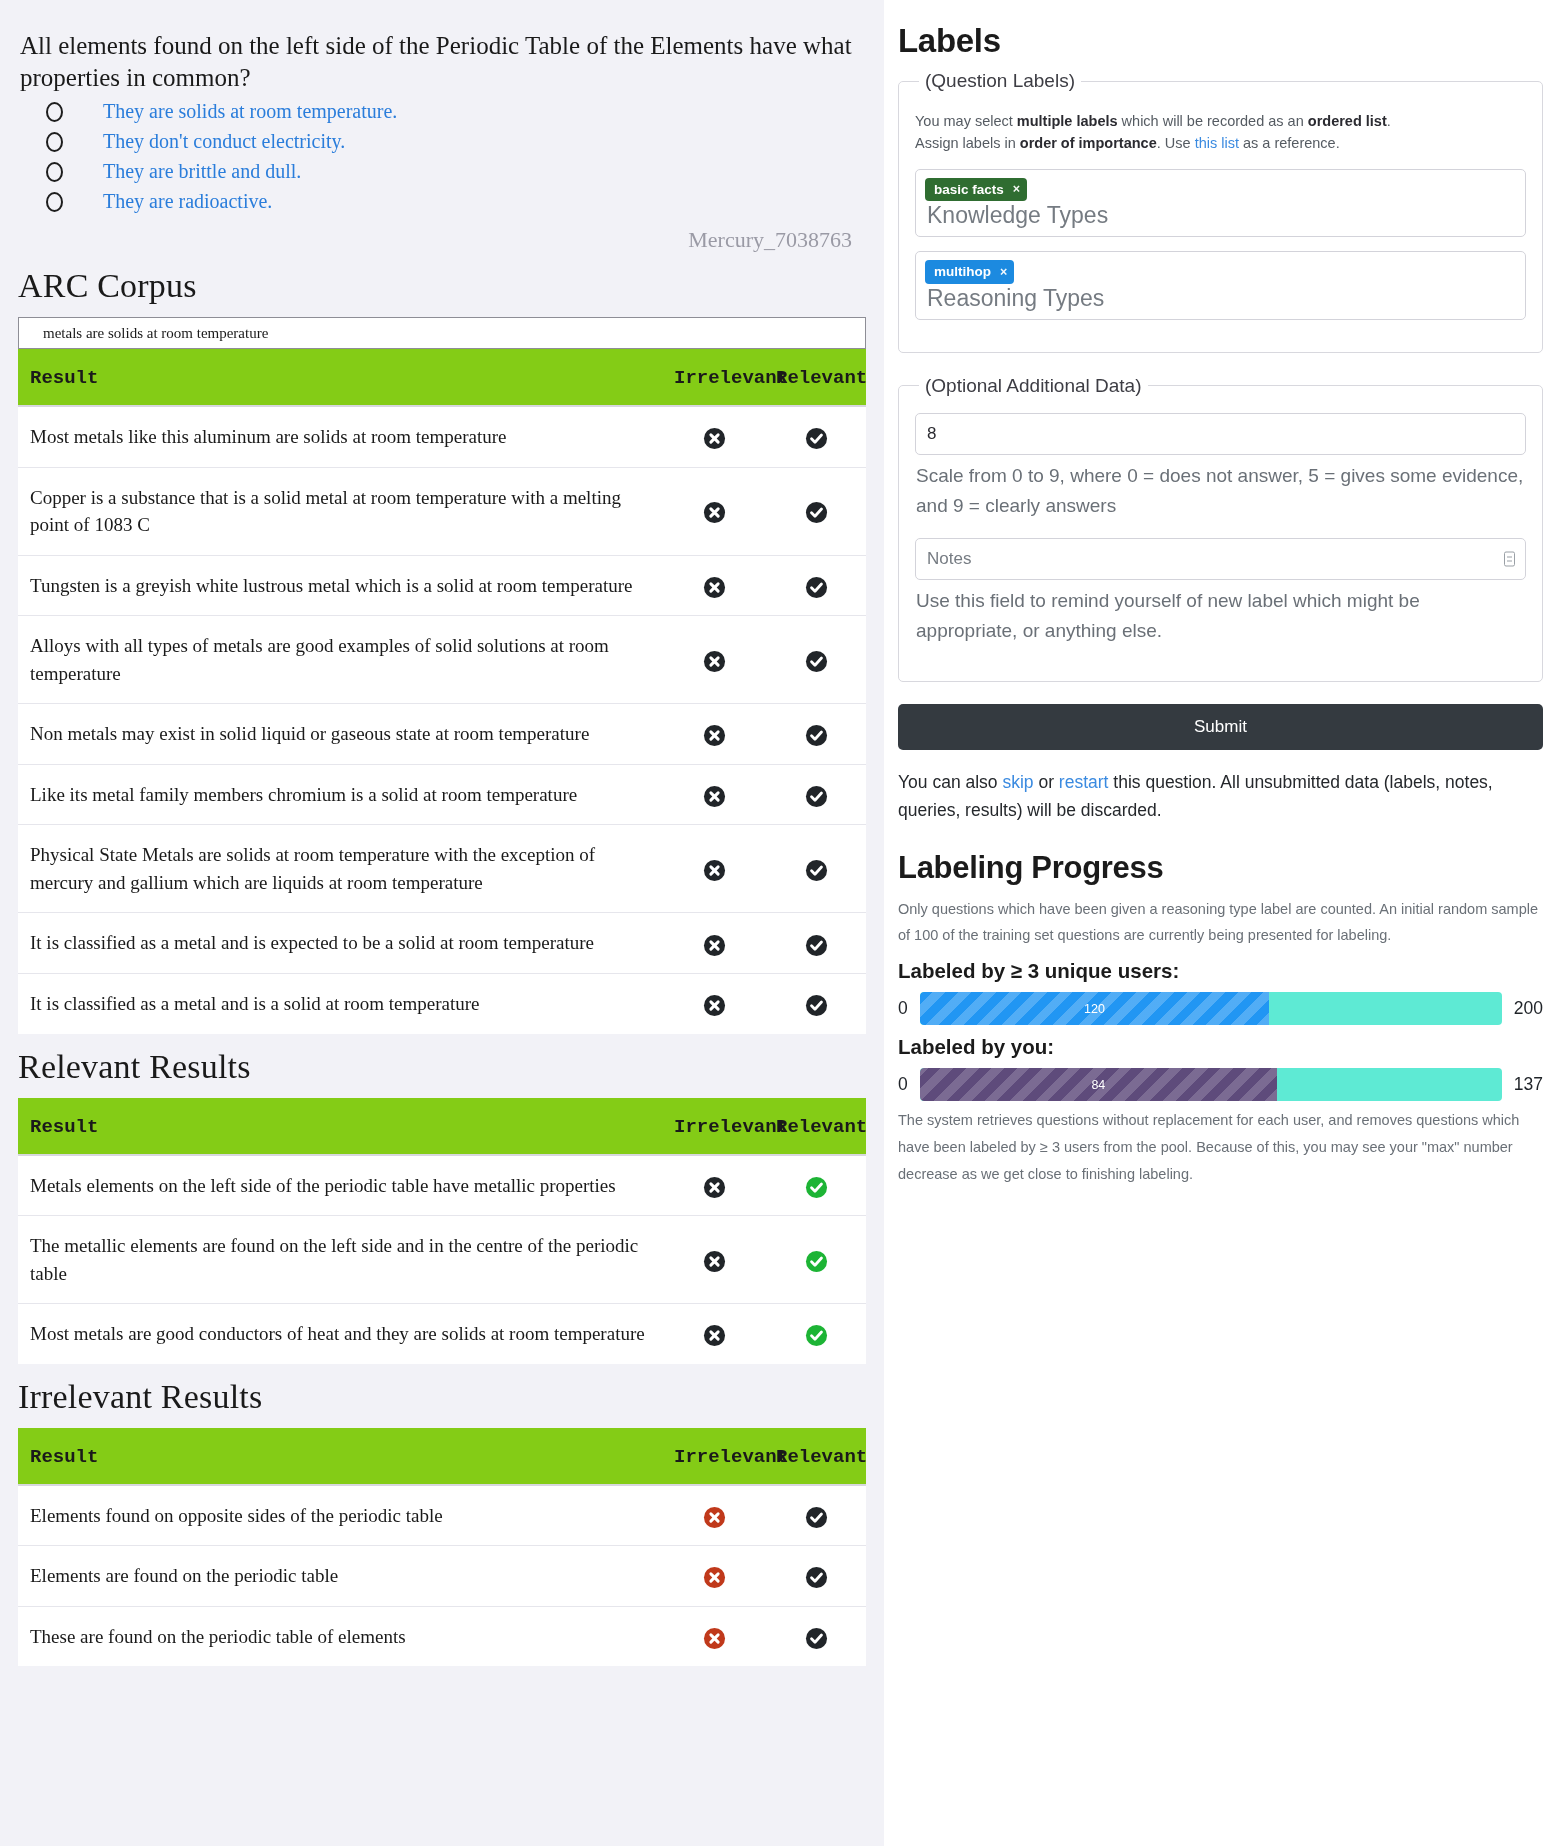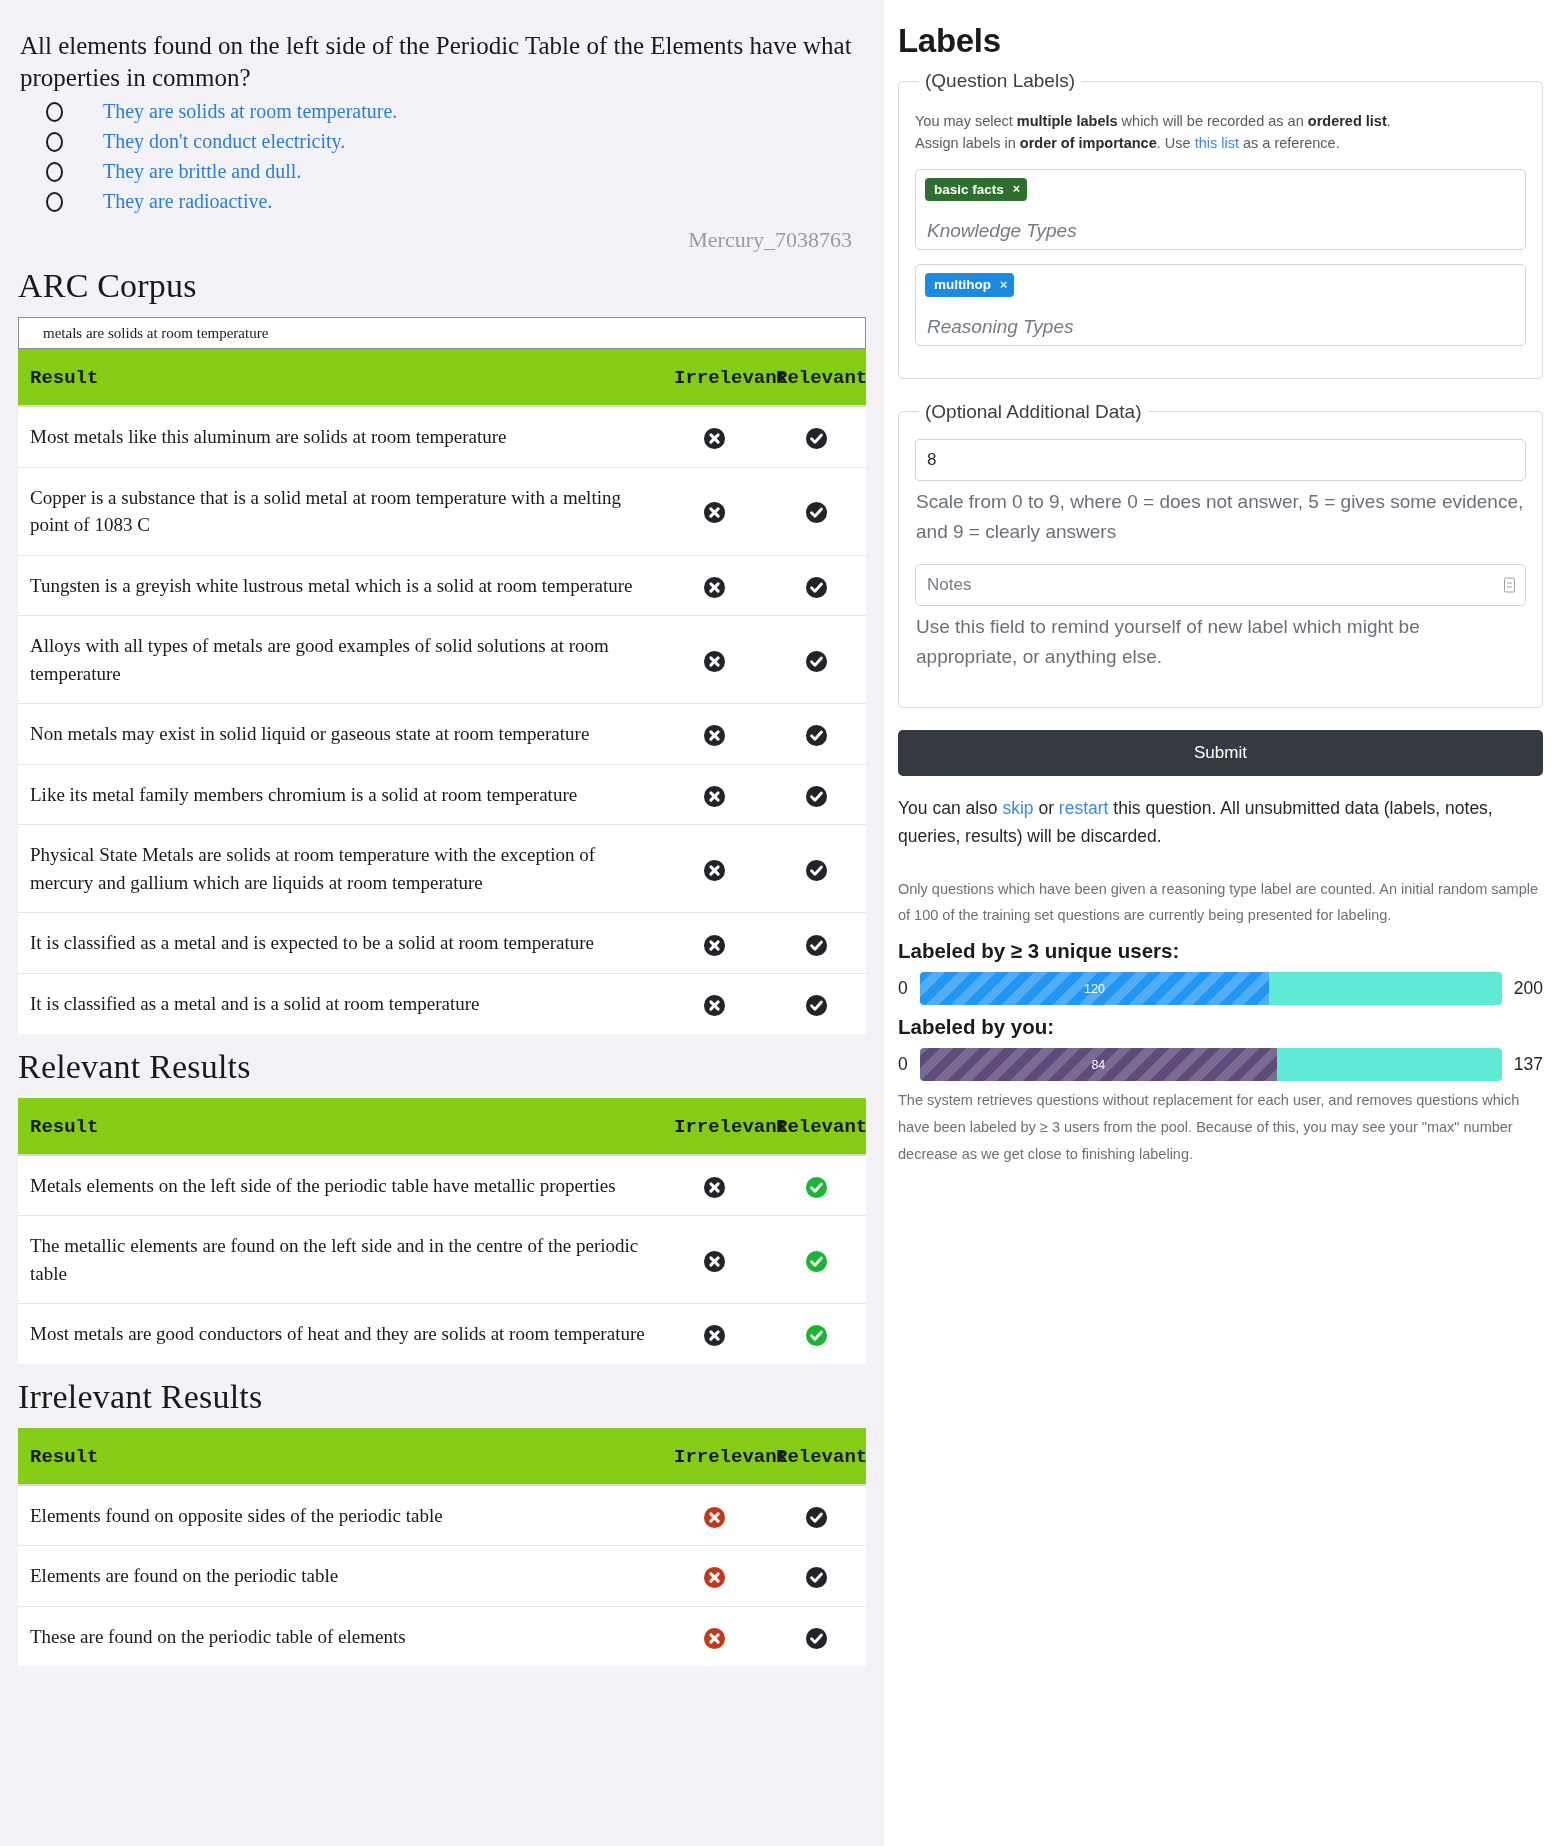--- a/index.html
+++ b/index.html
@@ -159,25 +159,24 @@
     font-weight: bold;
     padding: 5px 7px 5px 9px;
     line-height: 1;
   }
   .tag .tag-x {
     margin-left: 9px; font-weight: bold; font-size: 12.5px;
     cursor: pointer; opacity: .95;
   }
   .tag-placeholder {
     display: block;
-    font-size: 19px;
+    font-size: 23px;
     color: #757b82;
-    margin-top: 19px;
+    margin-top: 1px;
     padding-left: 2px;
-    font-style: italic;
   }
 
   .num-input, .notes-input {
     width: 100%;
     border: 1px solid #d3d3da;
     border-radius: 5px;
     font-size: 17px;
     color: #2b2b31;
     padding: 10px 11px;
     outline: none;
@@ -552,20 +551,21 @@
       </div>
       <div class="field-hint">Use this field to remind yourself of new label which might be appropriate, or anything else.</div>
     </fieldset>
 
     <button class="submit-btn">Submit</button>
 
     <p class="note-line">
       <span>You can also </span><a class="link" href="#">skip</a><span> or </span><a class="link" href="#">restart</a><span> this question. All unsubmitted data (labels, notes, queries, results) will be discarded.</span>
     </p>
 
+    <h2 class="progress-title">Labeling Progress</h2>
     <p class="progress-desc">Only questions which have been given a reasoning type label are counted. An initial random sample of 100 of the training set questions are currently being presented for labeling.</p>
 
     <h3 class="bar-label">Labeled by ≥ 3 unique users:</h3>
     <div class="bar-row">
       <span class="bar-end">0</span>
       <div class="bar-track">
         <div class="bar-fill blue" style="width: 60%;">
           <span class="bar-value">120</span>
         </div>
       </div>

